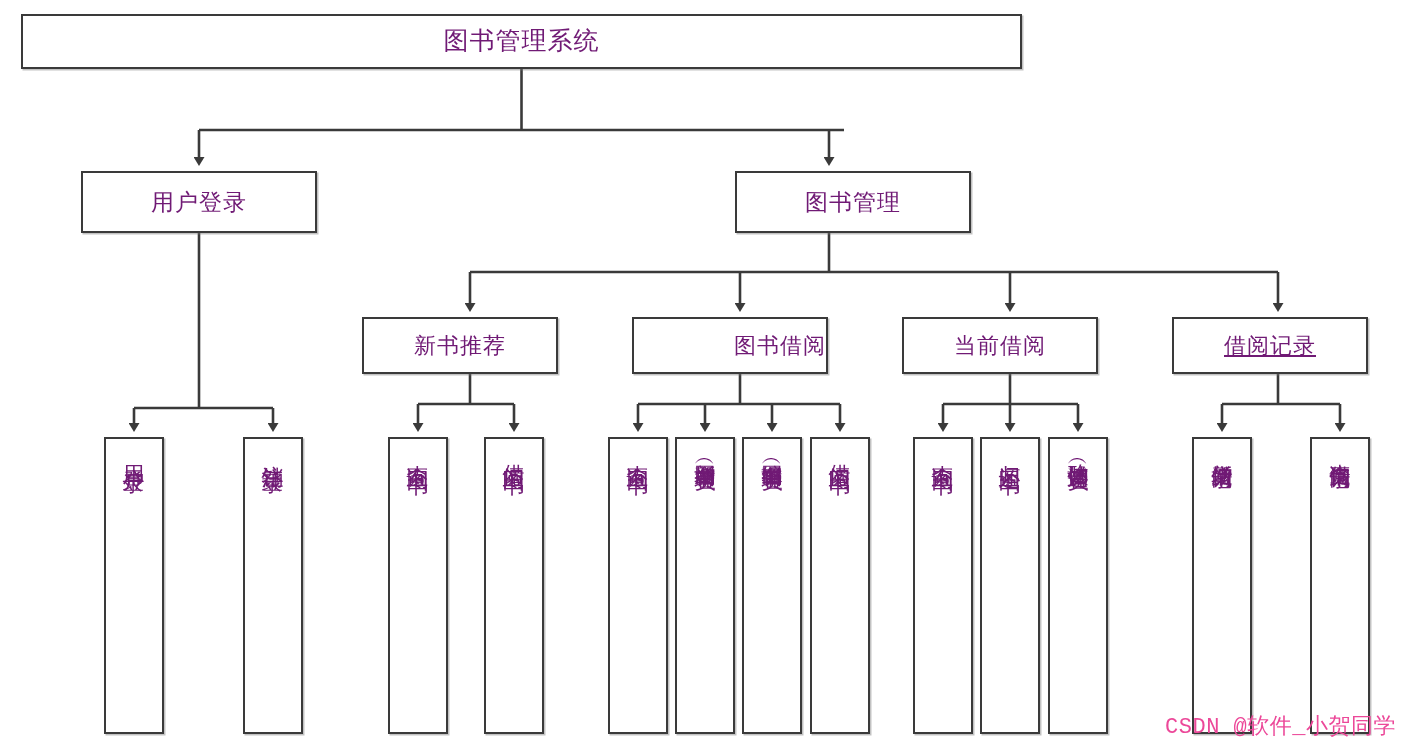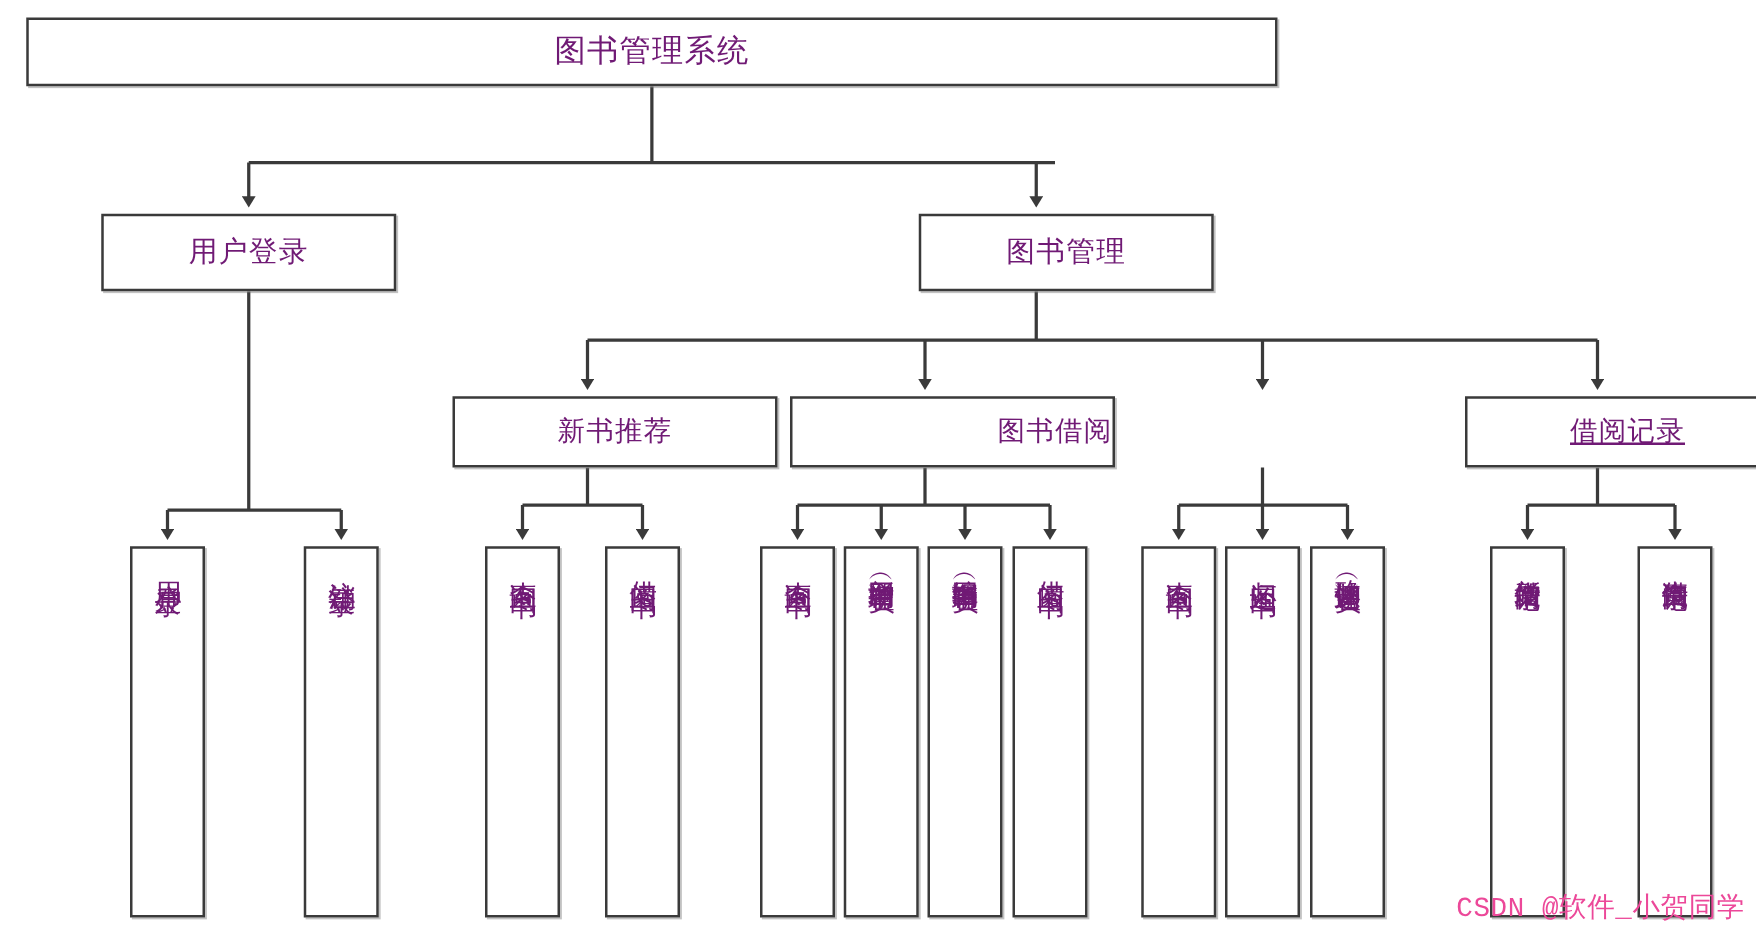--- a/index.html
+++ b/index.html
@@ -63,21 +63,21 @@
   }
   .node.lvl1 .label {
     font-size: 23px;
     letter-spacing: 1px;
   }
   .node.lvl1.n-user-login  { left: 81px; }
   .node.lvl1.n-book-manage { left: 735px; }
   
   .node.lvl2 {
     top: 317px;
-    width: 260px;
+    width: 196px;
     height: 57px;
   }
   .node.lvl2 .label {
     font-size: 22px;
     letter-spacing: 1px;
   }
   .node.lvl2.n-new-rec   { left: 362px; }
   .node.lvl2.n-borrow    { left: 632px; justify-content: flex-end; }
   .node.lvl2.n-current   { left: 902px; }
   .node.lvl2.n-record    { left: 1172px; text-decoration: underline; }
@@ -181,20 +181,23 @@
   <div class="node lvl1 n-book-manage">
     <span class="label">图书管理</span>
   </div>
 
   <div class="node lvl2 n-new-rec">
     <span class="label">新书推荐</span>
   </div>
   <div class="node lvl2 n-borrow">
     <span class="label">图书借阅</span>
   </div>
+  <div class="node lvl2 n-current">
+    <span class="label">当前借阅</span>
+  </div>
   <div class="node lvl2 n-record">
     <span class="label">借阅记录</span>
   </div>
 
   <div class="node leaf" style="left:104px;">
     <span class="label">用户登录</span>
   </div>
   <div class="node leaf" style="left:243px;">
     <span class="label">注销登录</span>
   </div>

